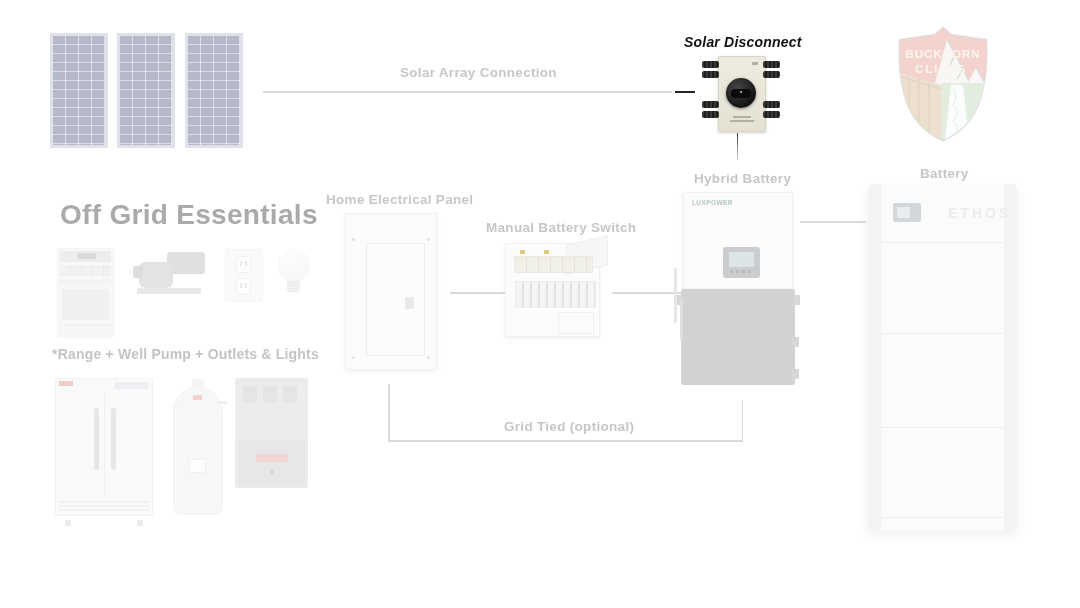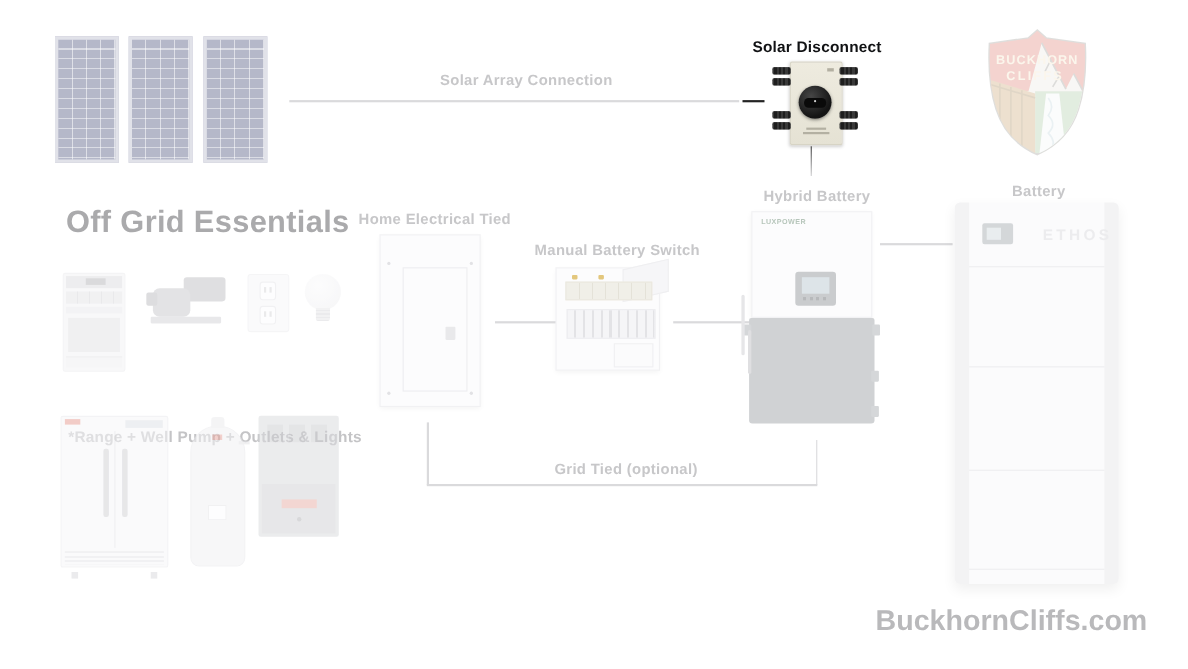--- a/index.html
+++ b/index.html
@@ -1,20 +1,20 @@
 <!DOCTYPE html>
 <html><head>
 <meta charset="utf-8">
 <style>
   html,body{margin:0;padding:0;background:#fff;}
   #canvas{position:relative;width:1080px;height:608px;background:#ffffff;overflow:hidden;
           font-family:"Liberation Sans",sans-serif;}
   .abs{position:absolute;}
   .lbl{position:absolute;font-size:13.5px;font-weight:600;color:#c7c7c9;letter-spacing:.3px;white-space:nowrap;}
-  .lbl-dark{position:absolute;font-size:14px;font-weight:800;color:#111214;letter-spacing:.2px;white-space:nowrap;}
+  .lbl-dark{position:absolute;font-size:14px;font-weight:800;color:#111214;letter-spacing:.2px;white-space:nowrap;font-style:italic;}
   .line{position:absolute;background:#dadadc;}
   .line-dark{position:absolute;background:#242424;}
 
   
   .panel{position:absolute;top:0;width:58px;height:115px;background:#b5b8c9;border:3px solid #e1e2e9;box-sizing:border-box;
     background-image:
       repeating-linear-gradient(to right,transparent 0 12px,rgba(255,255,255,.55) 12px 13px),
       repeating-linear-gradient(to bottom,transparent 0 8px,rgba(255,255,255,.5) 8px 9px);}
 
   
@@ -164,23 +164,23 @@
       <polygon points="48,58 98,58 98,114 48,114" fill="#a3c49c"></polygon>
       <polygon points="8,48 48,60 48,114 8,114" fill="#c59c63"></polygon>
       <path d="M16 51 L16 112 M26 54 L26 112 M36 57 L36 112 M8 52 L48 64" stroke="#9c7a48" stroke-width="1.5" fill="none"></path>
       <polygon points="58,60 70,60 76,114 52,114" fill="#f2f6f7"></polygon>
       <path d="M60 64 Q66 72 60 80 Q68 88 60 96 Q68 104 62 112" stroke="#bcd3da" stroke-width="1.5" fill="none"></path>
       <text x="50" y="33" text-anchor="middle" font-family="Liberation Sans, sans-serif" font-size="11.5" font-weight="bold" letter-spacing="1" fill="#f4e3c2">BUCKHORN</text>
       <text x="48" y="48" text-anchor="middle" font-family="Liberation Sans, sans-serif" font-size="11.5" font-weight="bold" letter-spacing="2" fill="#f4e3c2">CLIFFS</text>
     </g>
   </svg>
 
-  <div class="heading" style="left:60px;top:186px;text-align:center;">Off Grid Essentials</div>
-
-  <div class="lbl" style="left:326px;top:192px;">Home Electrical Tied</div>
+  <div class="heading" style="left:60px;top:199px;text-align:center;">Off Grid Essentials</div>
+
+  <div class="lbl" style="left:326px;top:192px;">Home Electrical Panel</div>
   <div class="whitebox" style="left:345px;top:213px;width:92px;height:157px;">
     <div class="hp-door"></div>
     <div class="hp-latch"></div>
     <div class="screw" style="left:6px;top:24px;"></div>
     <div class="screw" style="right:6px;top:24px;"></div>
     <div class="screw" style="left:6px;bottom:10px;"></div>
     <div class="screw" style="right:6px;bottom:10px;"></div>
   </div>
 
   <div class="lbl" style="left:486px;top:220px;">Manual Battery Switch</div>
@@ -259,21 +259,21 @@
       <div class="socket" style="top:29px;">
         <div class="slot" style="left:3px;"></div>
         <div class="slot" style="right:3px;"></div>
       </div>
     </div>
     <div class="abs" style="left:222px;top:3px;width:33px;height:47px;">
       <div class="bulb-globe"></div>
       <div class="bulb-base"></div>
     </div>
   </div>
-  <div class="caption" style="left:62px;top:346px;margin-top:43px;">*Range  +  Well Pump  +  Outlets &amp; Lights</div>
+  <div class="caption" style="left:52px;top:346px;">*Range  +  Well Pump  +  Outlets &amp; Lights</div>
 
   <div class="abs appl" style="left:55px;top:377px;width:260px;height:145px;">
     <div class="abs" style="left:0;top:1px;width:98px;height:143px;">
       <div class="frz-body"></div>
       <div class="frz-logo"></div>
       <div class="frz-ctrl"></div>
       <div class="frz-split"></div>
       <div class="frz-handle" style="left:39px;"></div>
       <div class="frz-handle" style="left:56px;"></div>
       <div class="frz-grill"></div>
@@ -290,15 +290,14 @@
     <div class="abs" style="left:180px;top:1px;width:73px;height:110px;">
       <div class="fur-body"></div>
       <div class="fur-vents"></div>
       <div class="fur-lower">
         <div class="fur-tag"></div>
         <div class="fur-knob"></div>
       </div>
     </div>
   </div>
 
-  <div class="website">BuckhornCliffs.com</div>
 
 </div>
 
 </body></html>

